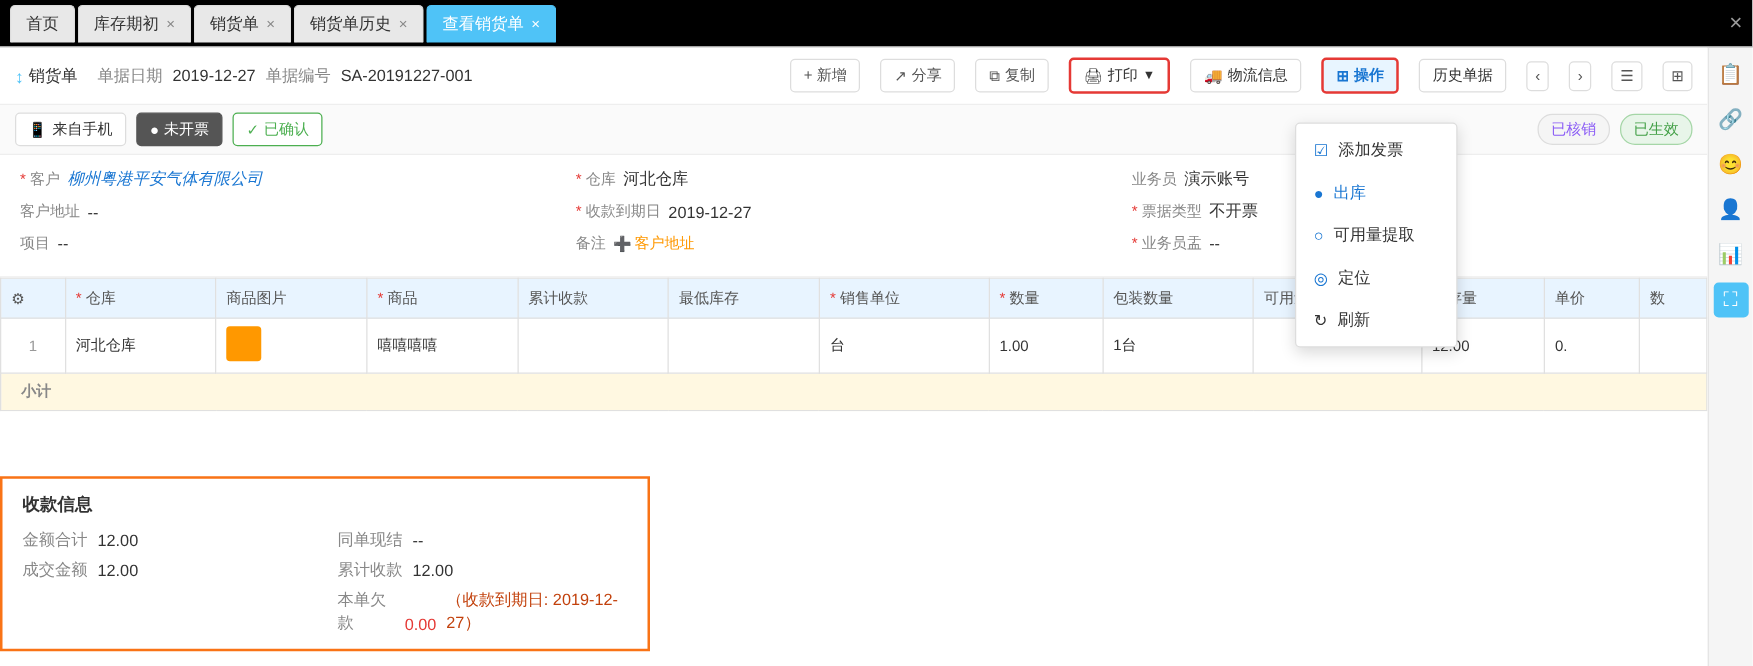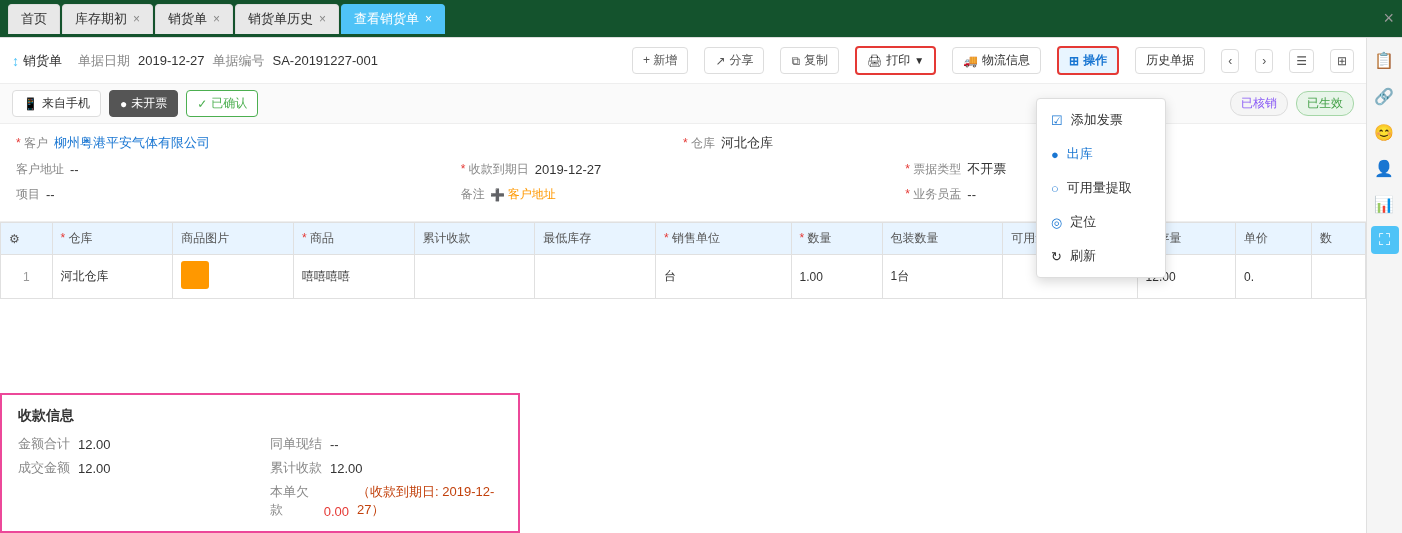--- a/index.html
+++ b/index.html
@@ -1,20 +1,20 @@
 <!DOCTYPE html>
 <html><head>
   <meta charset="utf-8">
   <style>
     * { box-sizing: border-box; margin: 0; padding: 0; }
     body { font-family: "Microsoft YaHei", "PingFang SC", sans-serif; font-size: 13px; background: #f5f5f5; color: #333; overflow: hidden; }
 
     
     .tab-bar {
-      display: flex; align-items: center; background: #14532d; border-bottom: 1px solid #ddd;
+      display: flex; align-items: center; background: #000000; border-bottom: 1px solid #ddd;
       height: 38px; padding: 0 8px; gap: 2px;
     }
     .tab {
       display: flex; align-items: center; padding: 0 12px; height: 30px; border-radius: 4px 4px 0 0;
       cursor: pointer; gap: 6px; font-size: 13px; background: #e8e8e8; border: 1px solid #ddd; border-bottom: none;
     }
     .tab.active { background: #4fc3f7; color: #fff; border-color: #4fc3f7; }
     .tab .close-icon { font-size: 12px; color: #888; cursor: pointer; }
     .tab.active .close-icon { color: #fff; }
     .tab-spacer { flex: 1; }
@@ -48,21 +48,21 @@
     .badge-cancelled { background: #f5f5f5; color: #8b5cf6; border: 1px solid #ddd; }
     .badge-effective { background: #e8f5e9; color: #43a047; border: 1px solid #a5d6a7; }
 
     
     .form-area { padding: 10px 16px; border-bottom: 1px solid #eee; }
     .form-row { display: flex; align-items: center; gap: 0; margin-bottom: 8px; }
     .form-field { display: flex; align-items: center; gap: 6px; flex: 1; }
     .form-label { color: #888; font-size: 12px; white-space: nowrap; }
     .form-label.required::before { content: "* "; color: #e53935; }
     .form-value { color: #333; font-size: 13px; }
-    .form-value.link { color: #1976d2; }
+    .form-value.link { color: #1976d2; font-style: italic; }
     .form-add-note { color: #ff9800; cursor: pointer; font-size: 12px; display: flex; align-items: center; gap: 2px; }
 
     
     .toolbar-row { display: flex; align-items: center; gap: 8px; padding: 6px 12px; border-bottom: 1px solid #eee; background: #fafafa; }
     .toolbar-btn { display: flex; align-items: center; gap: 4px; padding: 4px 10px; border-radius: 4px; border: 1px solid #ddd; background: #fff; color: #333; font-size: 12px; cursor: pointer; }
     .btn-mobile { border-color: #ddd; }
     .btn-not-open { background: #555; color: #fff; border-color: #555; }
     .btn-confirm { background: #fff; color: #4caf50; border-color: #4caf50; }
 
     
@@ -70,22 +70,22 @@
     table { width: 100%; border-collapse: collapse; font-size: 12px; }
     thead tr { background: #e8f4ff; }
     th { padding: 7px 8px; text-align: left; color: #555; font-weight: normal; border: 1px solid #e0e0e0; white-space: nowrap; }
     td { padding: 6px 8px; border: 1px solid #e0e0e0; color: #333; white-space: nowrap; }
     tr.subtotal-row td { background: #fff8e1; font-weight: bold; color: #888; }
     .row-num { color: #999; text-align: center; }
     .product-img { width: 28px; height: 28px; background: #ff9800; display: inline-block; border-radius: 3px; }
 
     
     .payment-box {
-      position: absolute; bottom: 0; left: 0; width: 520px;
-      border: 2px solid #ec4899; background: #fff; padding: 12px 16px;
+      position: absolute; bottom: 12px; left: 0; width: 520px;
+      border: 2px solid #f97316; background: #fff; padding: 12px 16px;
       z-index: 10;
     }
     .payment-title { font-weight: bold; font-size: 14px; margin-bottom: 10px; }
     .payment-grid { display: grid; grid-template-columns: 1fr 1fr; gap: 6px 20px; font-size: 13px; }
     .payment-item { display: flex; align-items: center; gap: 8px; }
     .payment-label { color: #888; }
     .payment-value { color: #333; }
     .payment-value.red { color: #e53935; margin-top: 20px; }
     .payment-value.overdue { color: #c2410c; }
 
@@ -205,20 +205,24 @@
 
     <div class="form-area">
       <div class="form-row">
         <div class="form-field">
           <span class="form-label required">客户</span>
           <span class="form-value link">柳州粤港平安气体有限公司</span>
         </div>
         <div class="form-field">
           <span class="form-label required">仓库</span>
           <span class="form-value">河北仓库</span>
+        </div>
+        <div class="form-field">
+          <span class="form-label">业务员</span>
+          <span class="form-value">演示账号</span>
         </div>
       </div>
       <div class="form-row">
         <div class="form-field">
           <span class="form-label">客户地址</span>
           <span class="form-value">--</span>
         </div>
         <div class="form-field">
           <span class="form-label required">收款到期日</span>
           <span class="form-value">2019-12-27</span>
@@ -277,20 +281,23 @@
             <td></td>
             <td></td>
             <td>台</td>
             <td>1.00</td>
             <td>1台</td>
             <td></td>
             <td>12.00</td>
             <td>0.</td>
             <td></td>
           </tr>
+          <tr class="subtotal-row">
+            <td colspan="13" style="padding-left:16px;">小计</td>
+          </tr>
         </tbody>
       </table>
     </div>
 
     <div class="payment-box">
       <div class="payment-title">收款信息</div>
       <div class="payment-grid">
         <div class="payment-item">
           <span class="payment-label">金额合计</span>
           <span class="payment-value">12.00</span>

